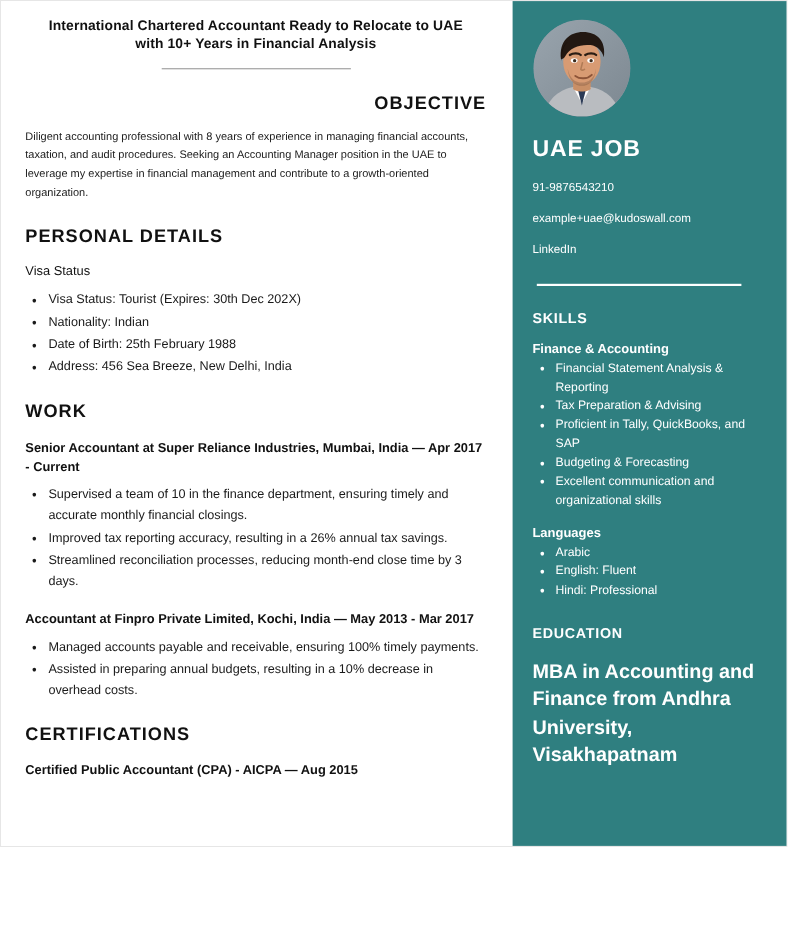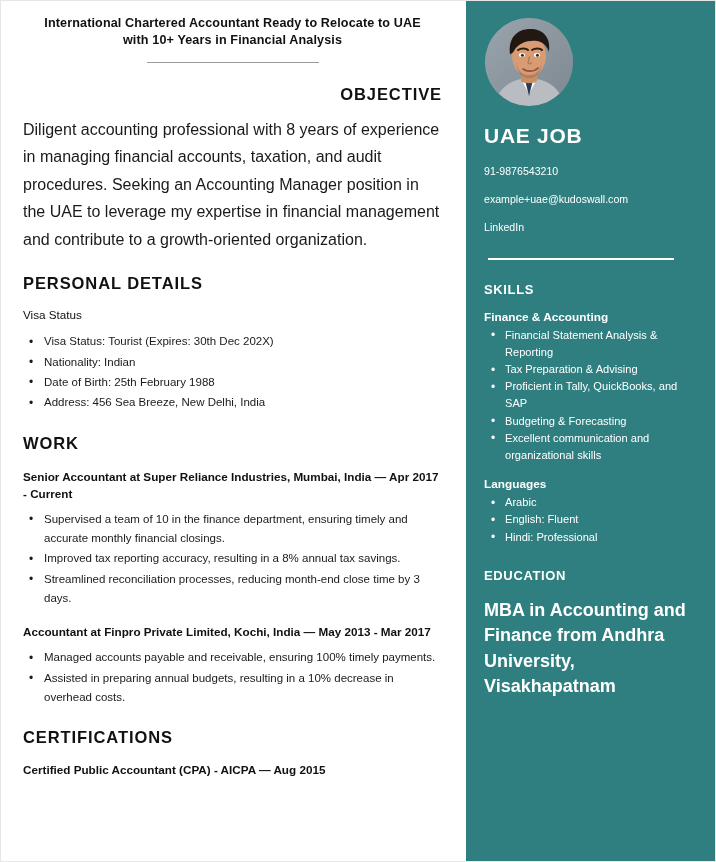--- a/index.html
+++ b/index.html
@@ -7,21 +7,21 @@
   html, body {
     width: 716px;
     height: 862px;
     background: #ffffff;
     font-family: "Liberation Sans", sans-serif;
   }
 
   #page {
     position: relative;
     width: 716px;
-    height: 862px;
+    height: 770px;
     background: #ffffff;
     border: 1px solid #e6e6e6;
     overflow: hidden;
     display: flex;
   }
 
   
   .main-col {
     width: 465px;
     flex: 0 0 465px;
@@ -51,21 +51,21 @@
     font-weight: bold;
     color: #111111;
     letter-spacing: 0.055em;
     text-transform: uppercase;
     margin-top: 21px;
     margin-bottom: 1px;
   }
   .sec-head.first { margin-top: 22px; text-align: right; }
 
   .body-para {
-    font-size: 16px;
+    font-size: 10px;
     color: #1a1a1a;
     line-height: 1.72;
     margin-top: 12px;
   }
 
   .sub-head {
     font-size: 11.7px;
     font-weight: normal;
     color: #111111;
     line-height: 1.45;
@@ -220,21 +220,21 @@
       <li>Nationality: Indian</li>
       <li>Date of Birth: 25th February 1988</li>
       <li>Address: 456 Sea Breeze, New Delhi, India</li>
     </ul>
 
     <div class="sec-head">WORK</div>
 
     <div class="job-head">Senior Accountant at Super Reliance Industries, Mumbai, India — Apr 2017 - Current</div>
     <ul class="main-list">
       <li>Supervised a team of 10 in the finance department, ensuring timely and accurate monthly financial closings.</li>
-      <li>Improved tax reporting accuracy, resulting in a 8% annual tax savings.</li>
+      <li>Improved tax reporting accuracy, resulting in a 26% annual tax savings.</li>
       <li>Streamlined reconciliation processes, reducing month-end close time by 3 days.</li>
     </ul>
 
     <div class="job-head">Accountant at Finpro Private Limited, Kochi, India — May 2013 - Mar 2017</div>
     <ul class="main-list">
       <li>Managed accounts payable and receivable, ensuring 100% timely payments.</li>
       <li>Assisted in preparing annual budgets, resulting in a 10% decrease in overhead costs.</li>
     </ul>
 
     <div class="sec-head">CERTIFICATIONS</div>

